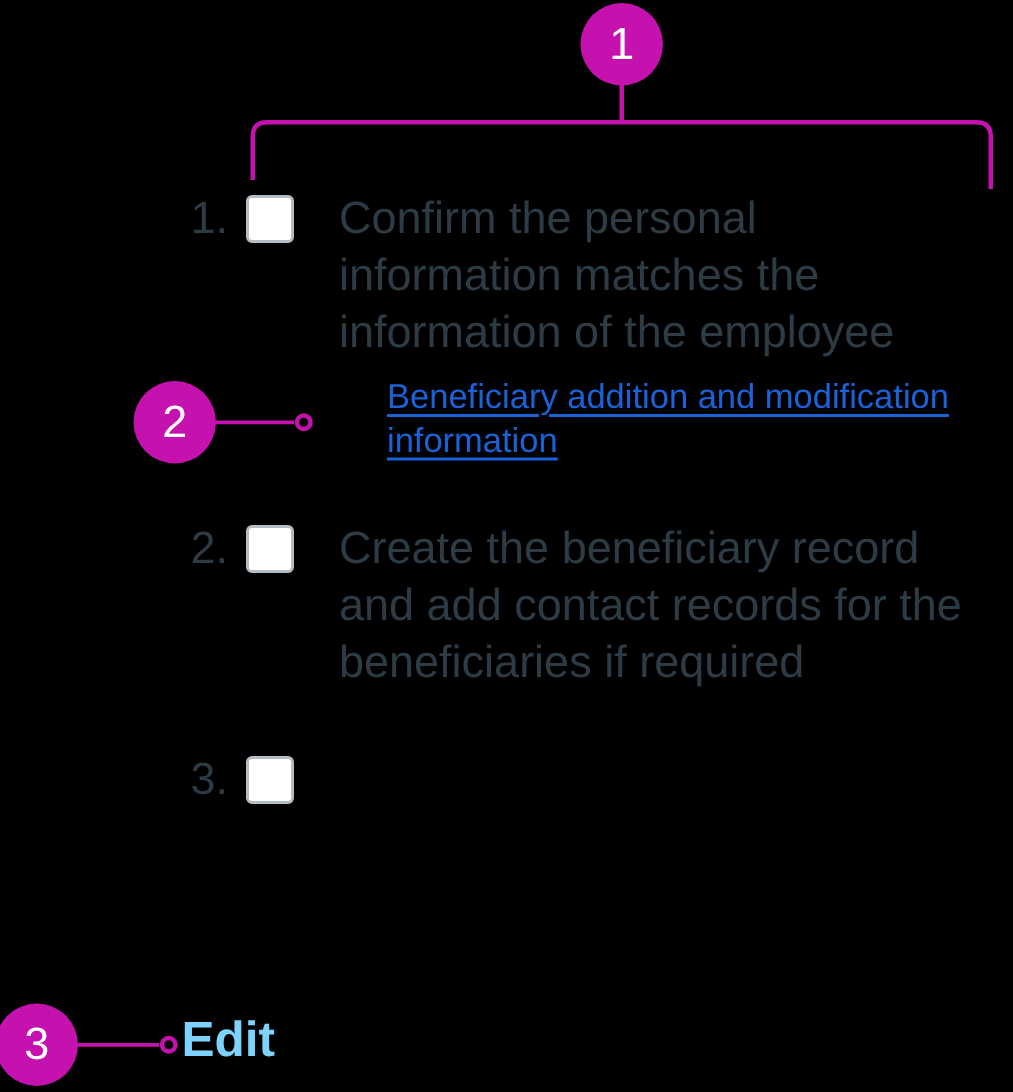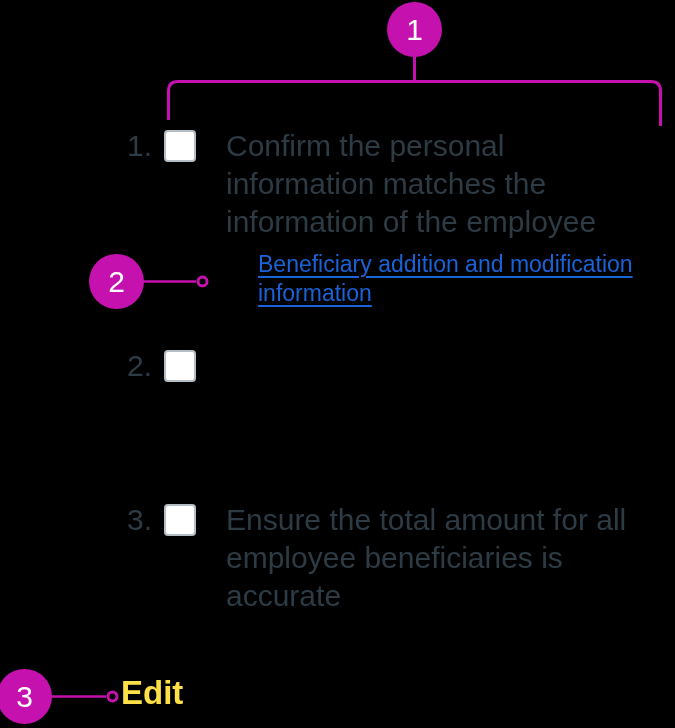--- a/index.html
+++ b/index.html
@@ -84,21 +84,21 @@
     text-decoration: underline;
     text-decoration-thickness: 2px;
     text-underline-offset: 4px;
     cursor: pointer;
     margin-left: 48px;
   }
   .edit-link {
     position: absolute;
     left: 121px;
     top: 676px;
-    color: #fde047;
+    color: #7dd3fc;
     font-size: 33px;
     line-height: 34px;
     font-weight: 700;
     text-decoration: none;
     cursor: pointer;
   }
 </style>
 </head>
 <body>
 
@@ -128,25 +128,25 @@
 information matches the
 information of the employee</div>
   </div>
 
   <a class="doc-link">Beneficiary addition and modification
 information</a>
 
   <div class="check-item item-2">
     <span class="item-marker">2.</span>
     <span class="checkbox"></span>
+    <div class="item-text">Create the beneficiary record
+and add contact records for the
+beneficiaries if required</div>
   </div>
 
   <div class="check-item item-3">
     <span class="item-marker">3.</span>
     <span class="checkbox"></span>
-    <div class="item-text">Ensure the total amount for all
-employee beneficiaries is
-accurate</div>
   </div>
 
   <a class="edit-link">Edit</a>
 
 </div>
 
 </body></html>

